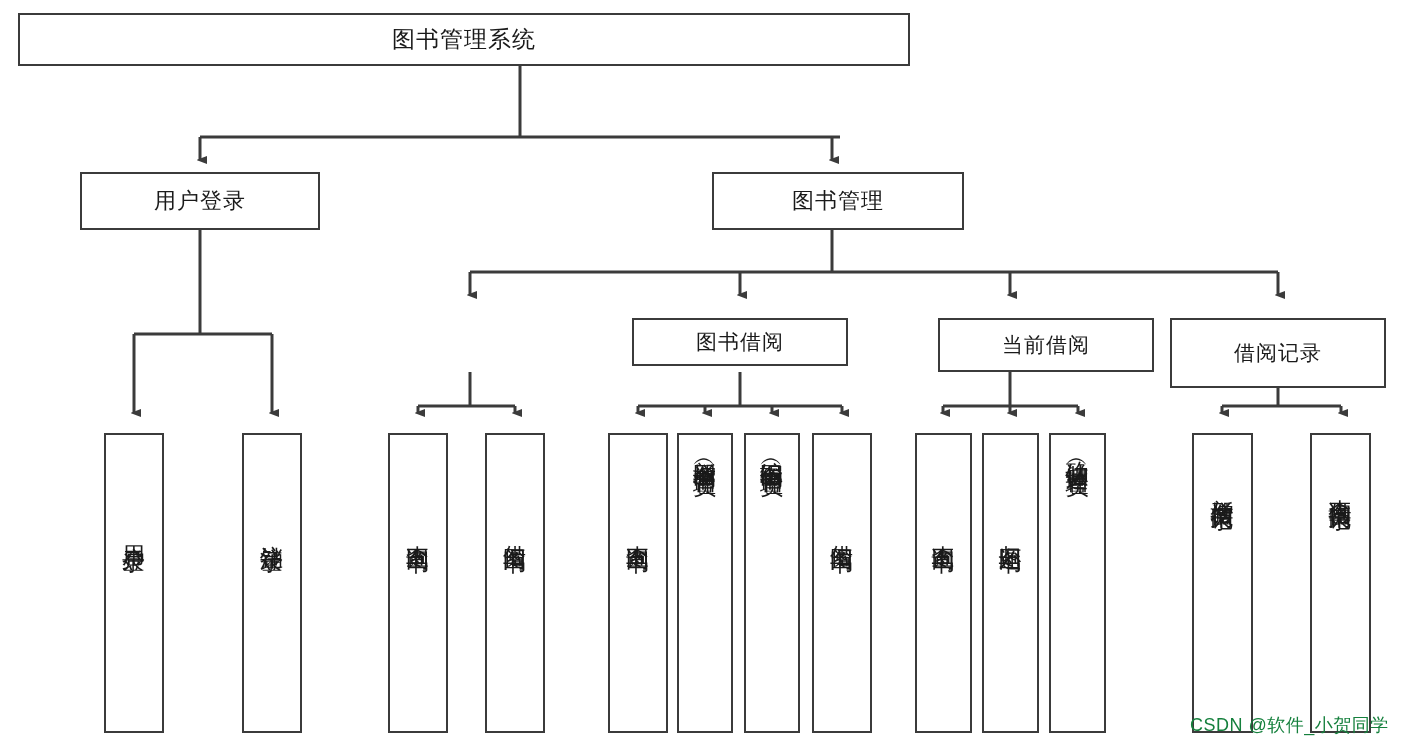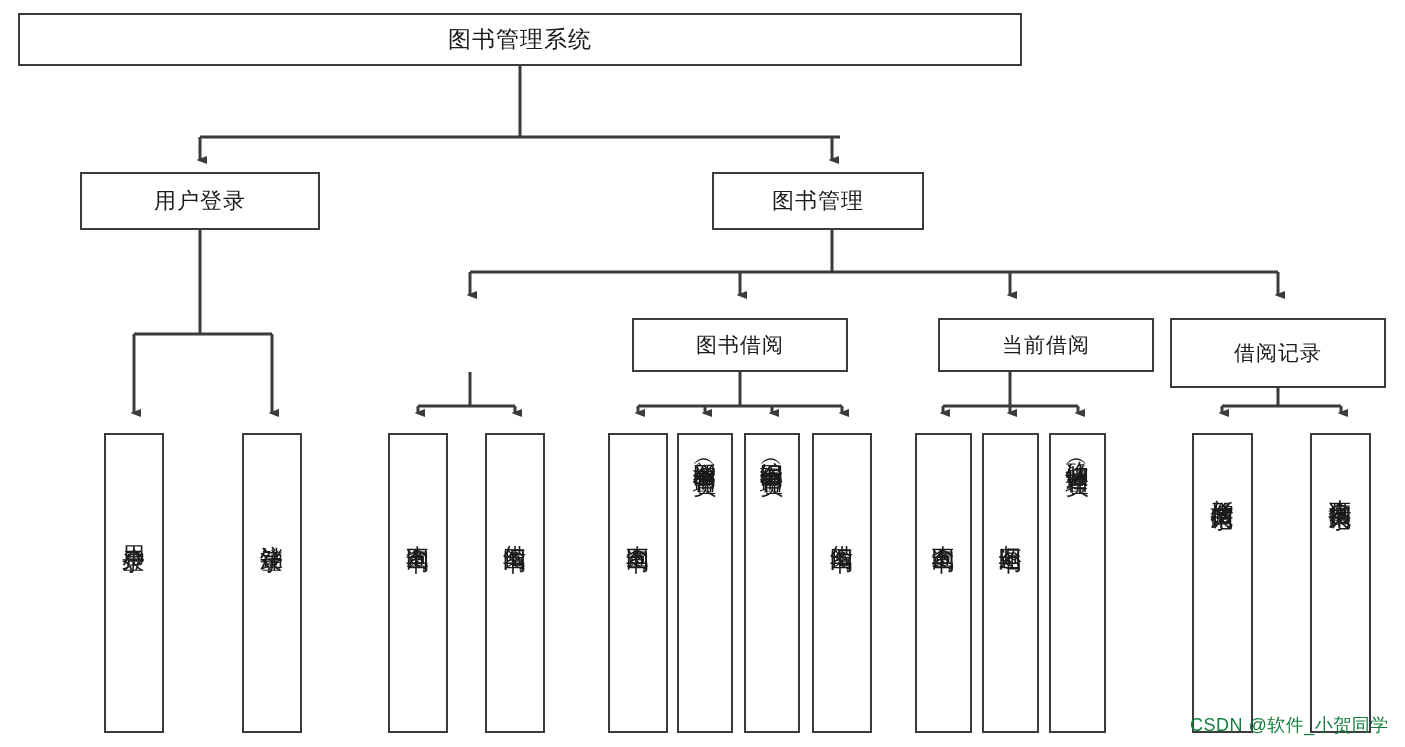--- a/index.html
+++ b/index.html
@@ -127,34 +127,34 @@
       <path d="M1010,406 L1010,413" marker-end="url(#arrow)"></path>
       <path d="M1078,406 L1078,413" marker-end="url(#arrow)"></path>
 
       <path d="M1278,372 L1278,406"></path>
       <path d="M1222,406 L1341,406"></path>
       <path d="M1222,406 L1222,413" marker-end="url(#arrow)"></path>
       <path d="M1341,406 L1341,413" marker-end="url(#arrow)"></path>
     </g>
   </svg>
 
-  <div class="node node-root" style="left:18px; top:13px; width:1004px; height:53px;">
+  <div class="node node-root" style="left:18px; top:13px; width:892px; height:53px;">
     <span>图书管理系统</span>
   </div>
 
   <div class="node node-l1" style="left:80px; top:172px; width:240px; height:58px;">
     <span>用户登录</span>
   </div>
 
-  <div class="node node-l1" style="left:712px; top:172px; width:212px; height:58px;text-align:right;">
+  <div class="node node-l1" style="left:712px; top:172px; width:252px; height:58px;text-align:right;">
     <span>图书管理</span>
   </div>
 
 
-  <div class="node node-l2" style="left:632px; top:318px; width:216px; height:54px;">
+  <div class="node node-l2" style="left:632px; top:318px; width:216px; height:48px;">
     <span>图书借阅</span>
   </div>
 
   <div class="node node-l2" style="left:902px; top:318px; width:216px; height:54px;margin-left:36px;">
     <span>当前借阅</span>
   </div>
 
   <div class="node node-l2" style="left:1170px; top:318px; width:216px; height:70px;font-family:Liberation Mono, monospace;">
     <span>借阅记录</span>
   </div>

